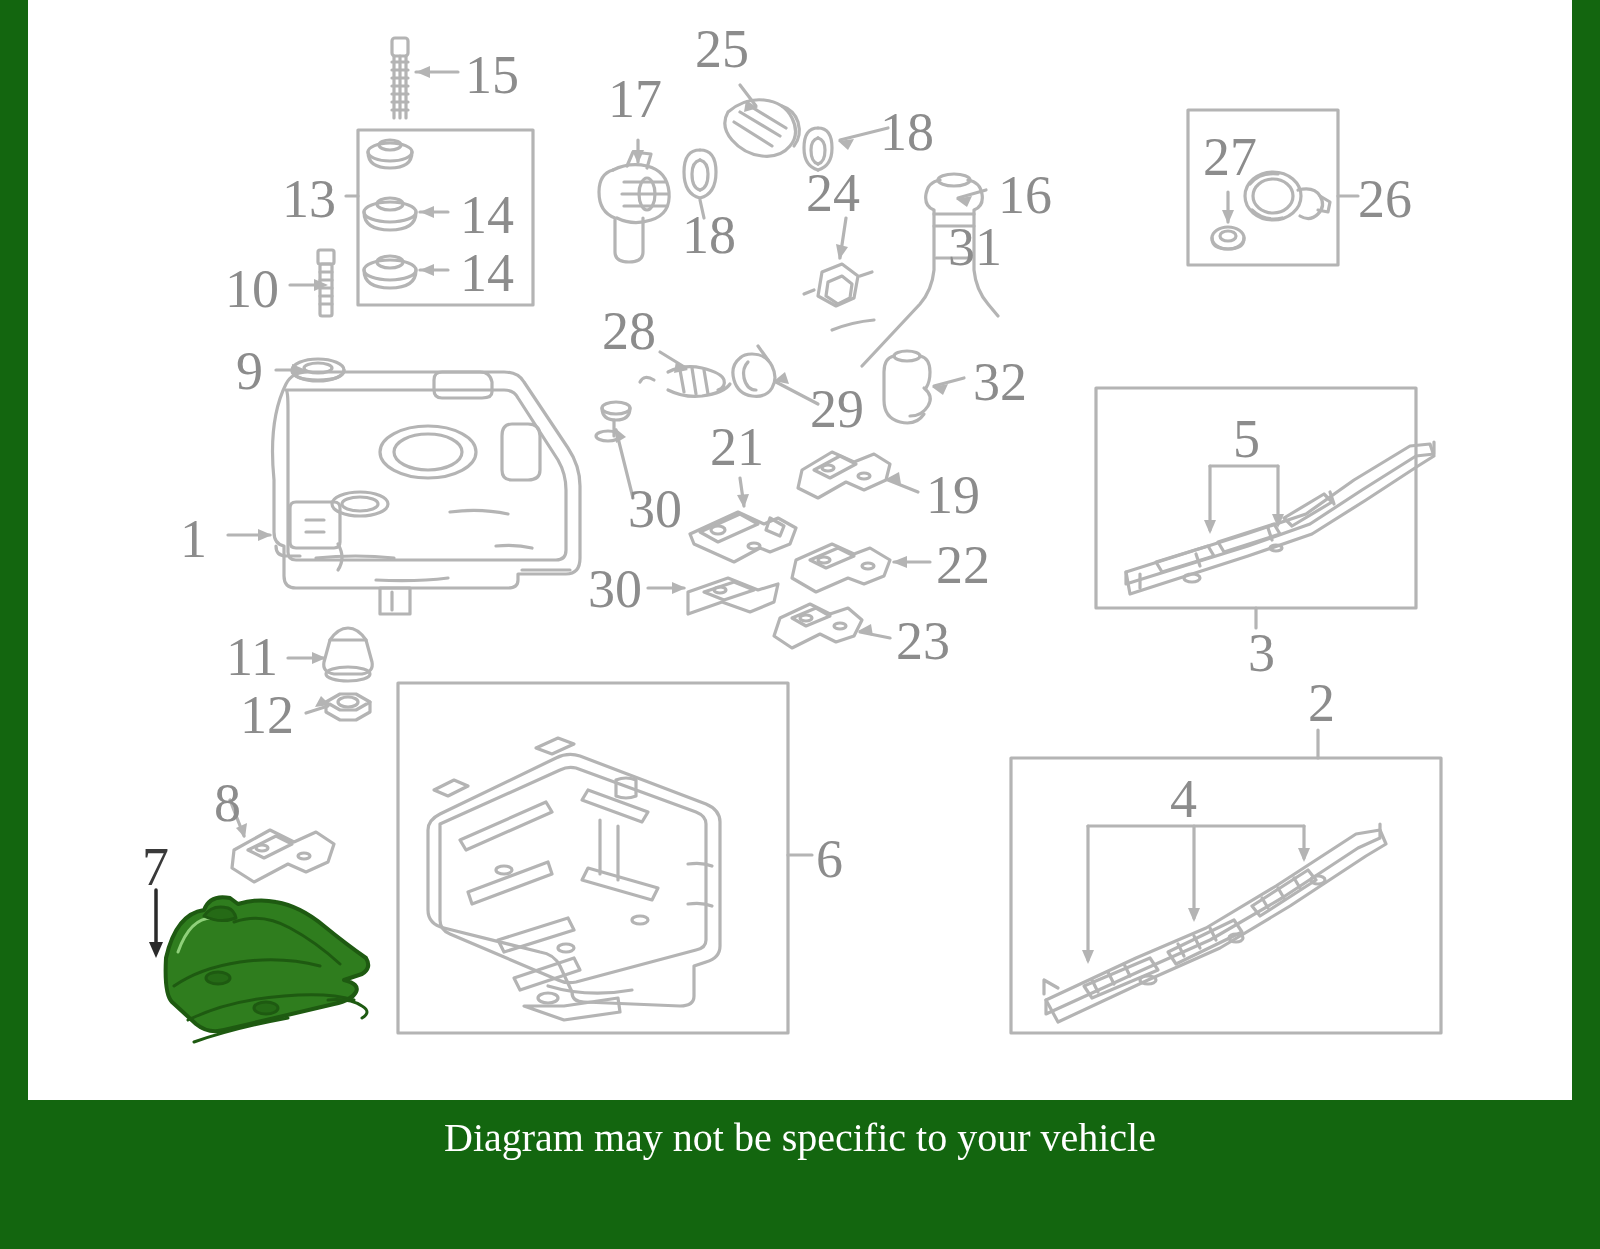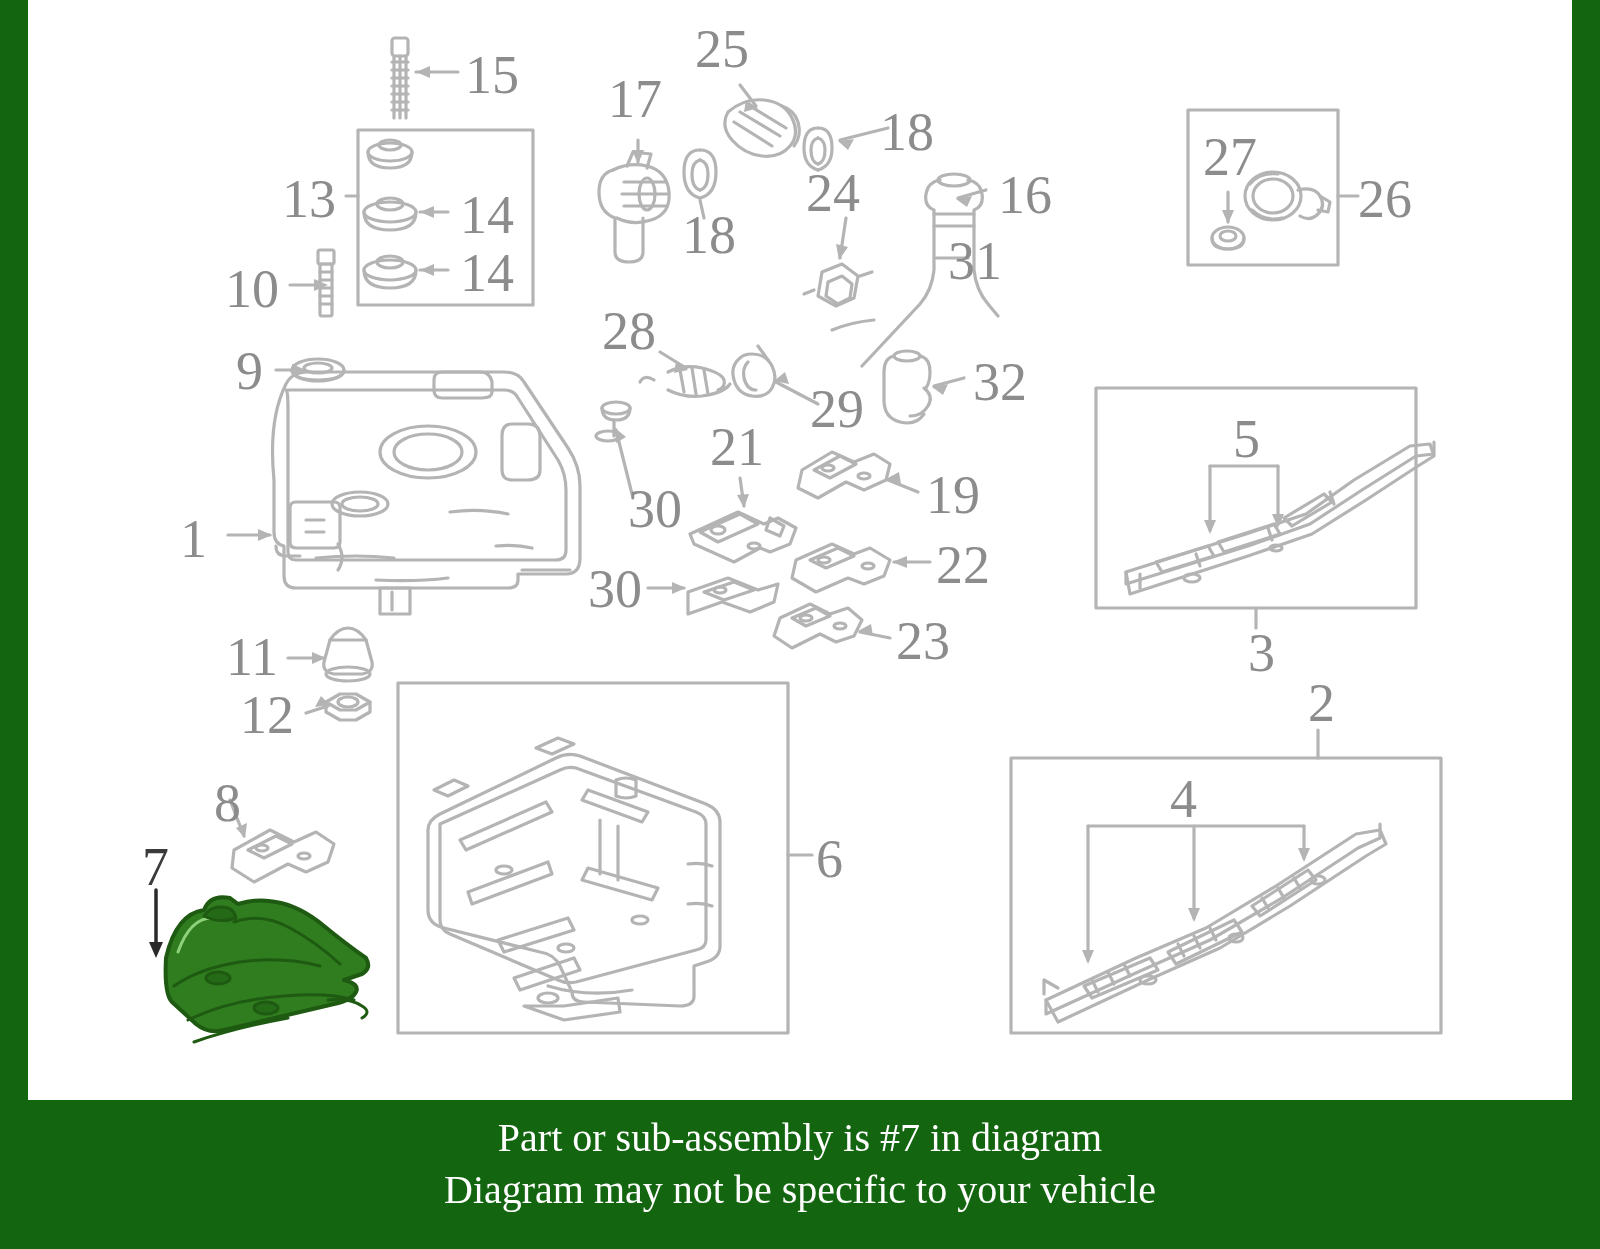--- a/index.html
+++ b/index.html
@@ -418,21 +418,21 @@
 <div class="lbl" style="left:852px;top:105px;">18</div>
 <div class="lbl" style="left:254px;top:172px;">13</div>
 <div class="lbl" style="left:432px;top:188px;">14</div>
 <div class="lbl" style="left:778px;top:166px;">24</div>
 <div class="lbl" style="left:970px;top:168px;">16</div>
 <div class="lbl" style="left:1175px;top:130px;">27</div>
 <div class="lbl" style="left:1330px;top:172px;text-align:center;">26</div>
 <div class="lbl" style="left:197px;top:262px;">10</div>
 <div class="lbl" style="left:432px;top:246px;">14</div>
 <div class="lbl" style="left:654px;top:208px;">18</div>
-<div class="lbl" style="left:920px;top:234px;">31</div>
+<div class="lbl" style="left:920px;top:220px;">31</div>
 <div class="lbl" style="left:574px;top:304px;">28</div>
 <div class="lbl" style="left:208px;top:344px;">9</div>
 <div class="lbl" style="left:782px;top:382px;">29</div>
 <div class="lbl" style="left:945px;top:355px;">32</div>
 <div class="lbl" style="left:1205px;top:412px;">5</div>
 <div class="lbl" style="left:682px;top:420px;">21</div>
 <div class="lbl" style="left:600px;top:462px;margin-top:20px;">30</div>
 <div class="lbl" style="left:898px;top:468px;">19</div>
 <div class="lbl" style="left:152px;top:512px;">1</div>
 <div class="lbl" style="left:908px;top:538px;">22</div>
@@ -443,15 +443,14 @@
 <div class="lbl" style="left:1280px;top:676px;">2</div>
 <div class="lbl" style="left:212px;top:688px;">12</div>
 <div class="lbl" style="left:1142px;top:772px;">4</div>
 <div class="lbl" style="left:186px;top:776px;">8</div>
 <div class="lbl" style="left:788px;top:832px;">6</div>
 <div class="lbl dark" style="left:114px;top:840px;">7</div>
 
 </div>
 
 <div id="banner">
-  <div>Part or sub-assembly is #7 in diagram</div>
   <div>Diagram may not be specific to your vehicle</div>
 </div>
 
 </body></html>

